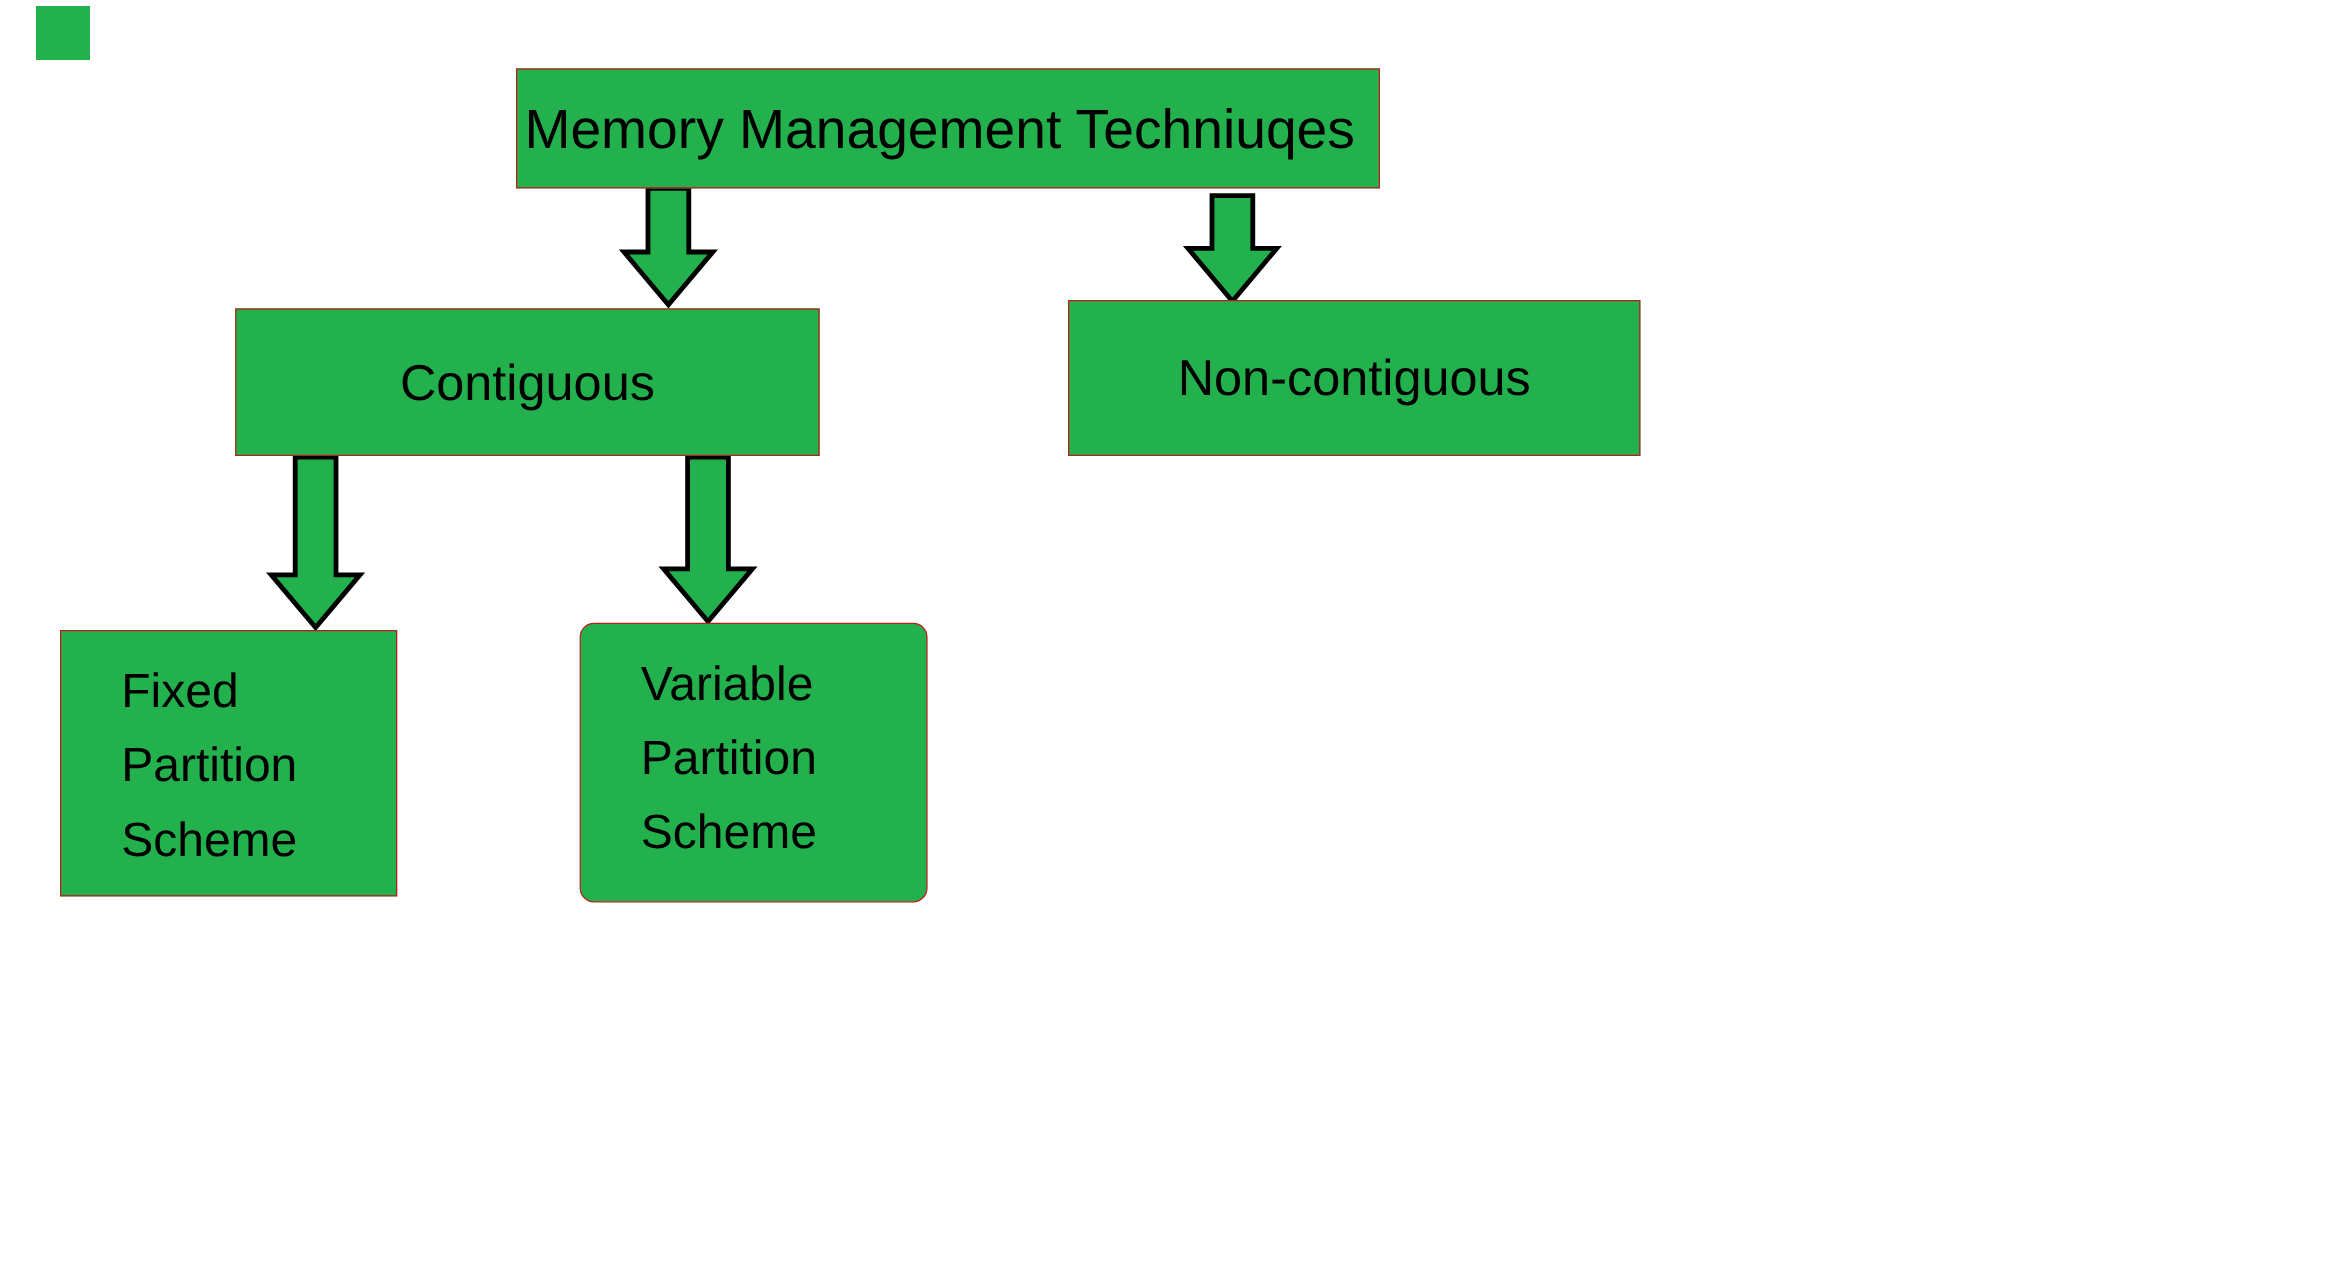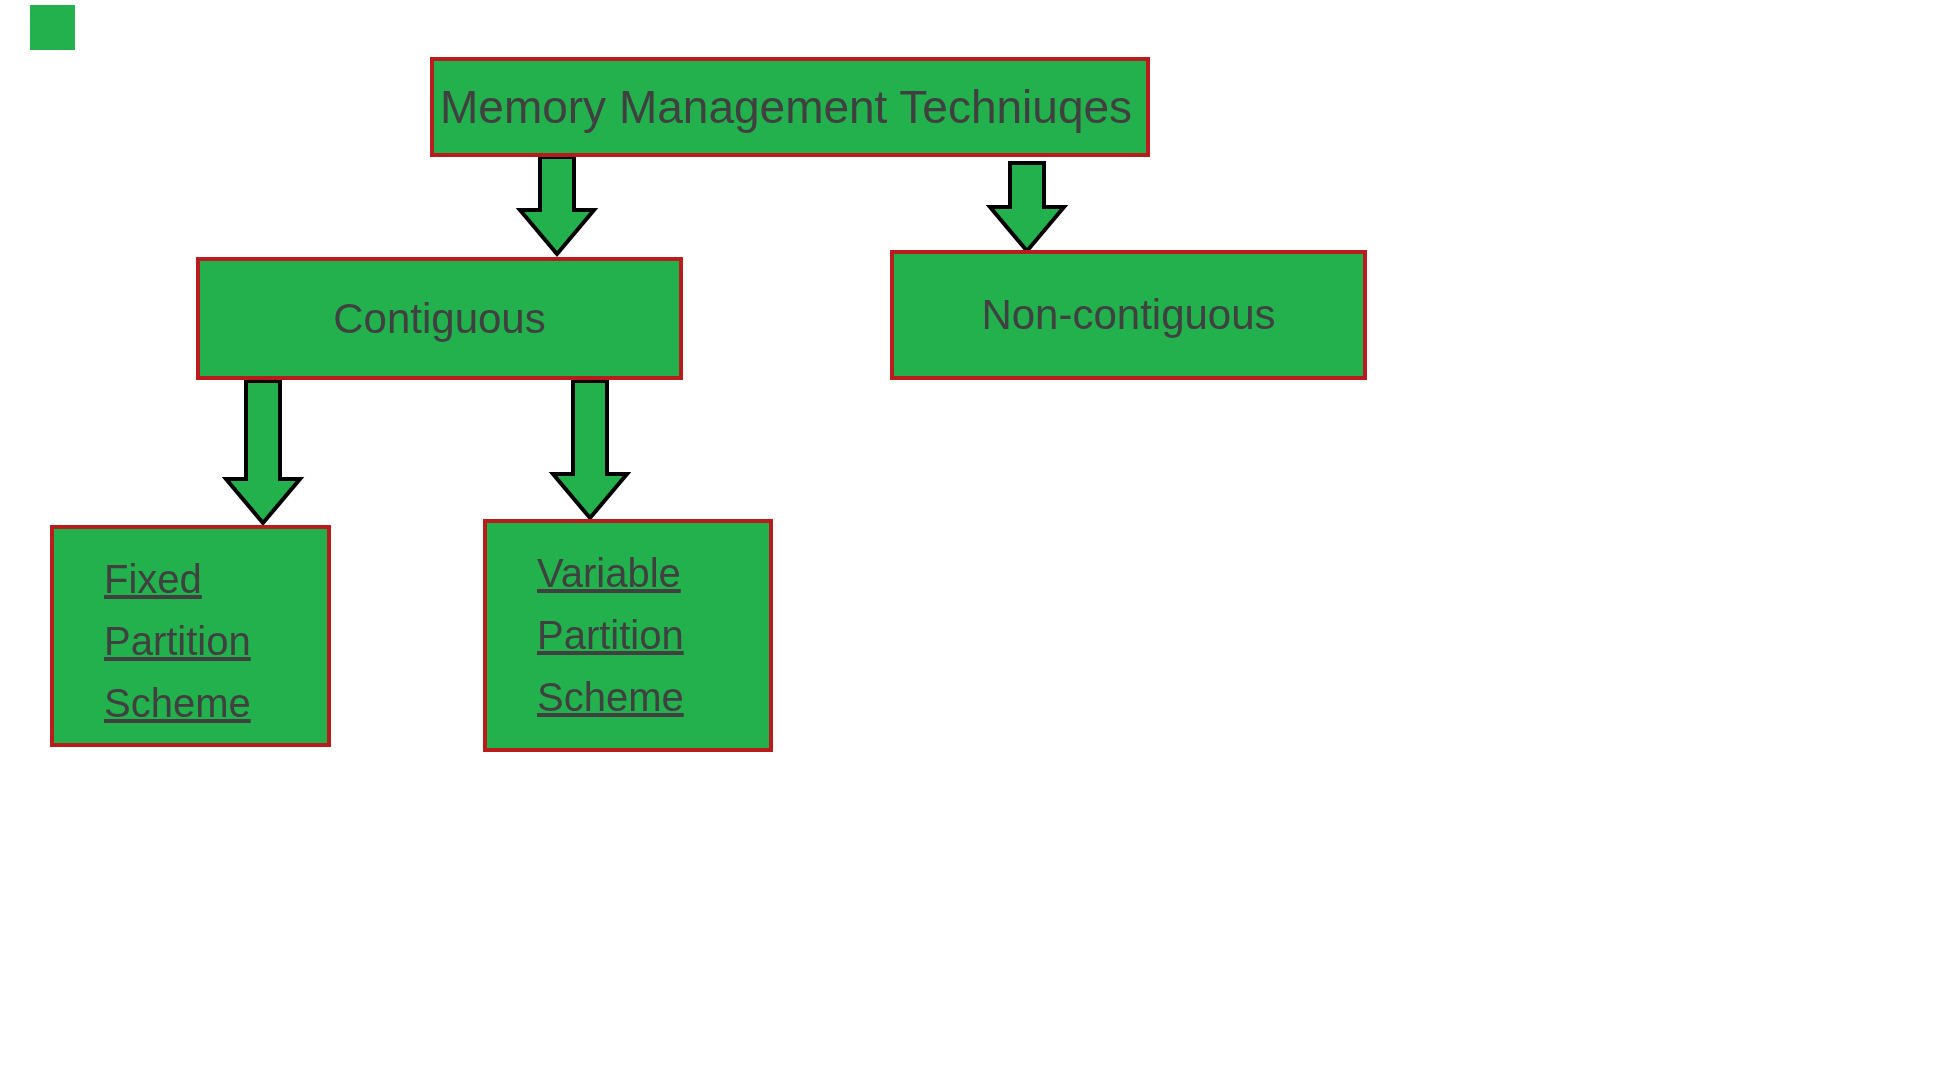--- a/index.html
+++ b/index.html
@@ -19,23 +19,23 @@
     position: absolute;
     left: 30px;
     top: 5px;
     width: 45px;
     height: 45px;
     background: #22b14c;
   }
   .node {
     position: absolute;
     background: #22b14c;
-    border: 4px solid #b91c1c;
+    border: 1px solid #b91c1c;
     box-sizing: border-box;
-    color: #404040;
+    color: #000000;
   }
   .node-center {
     display: flex;
     align-items: center;
     justify-content: center;
     text-align: center;
   }
   .node-root {
     left: 430px;
     top: 57px;
@@ -69,24 +69,24 @@
     left: 50px;
     top: 525px;
     width: 281px;
     height: 222px;
   }
   .node-variable {
     left: 483px;
     top: 519px;
     width: 290px;
     height: 233px;
+    border-radius: 12px;
   }
   .node-leaf .line {
     display: block;
-    text-decoration: underline;
   }
   .connector-layer {
     position: absolute;
     left: 0;
     top: 0;
     width: 1952px;
     height: 1070px;
     pointer-events: none;
   }
   .connector-layer polygon {

